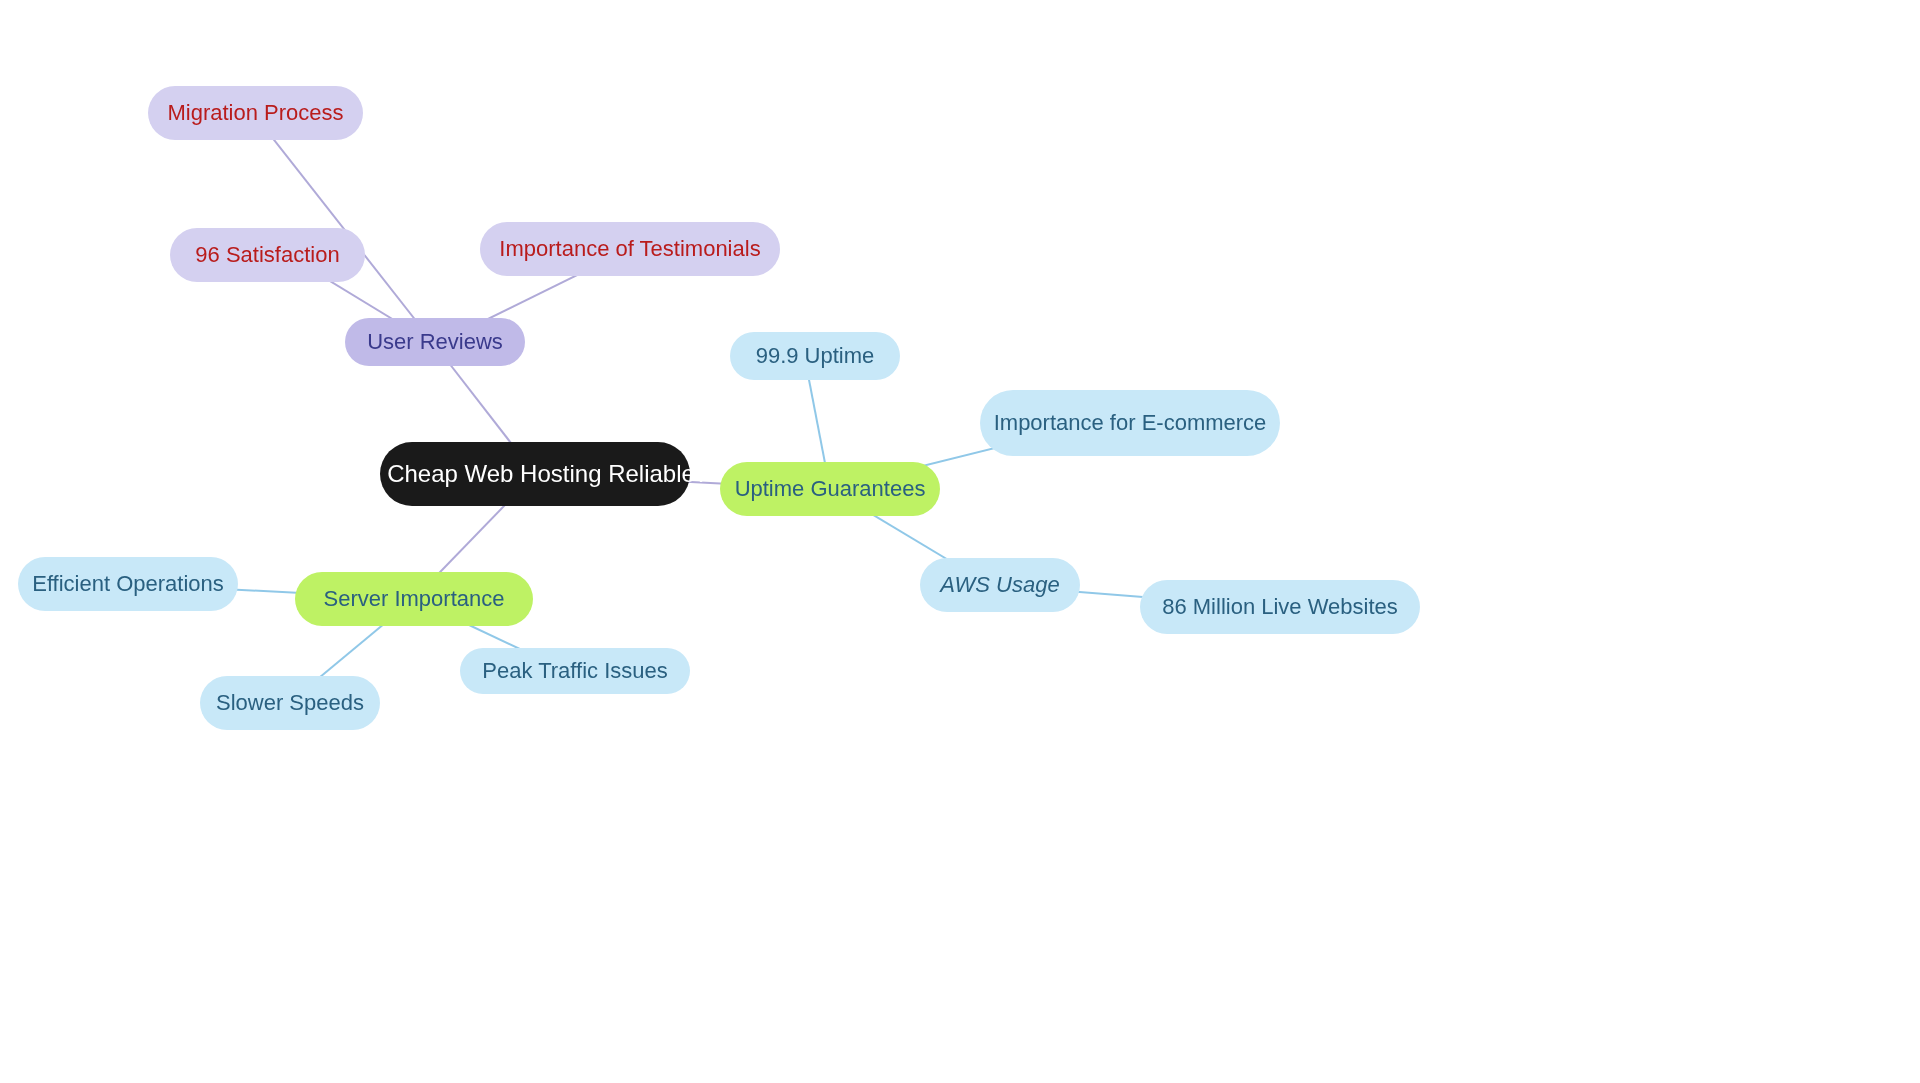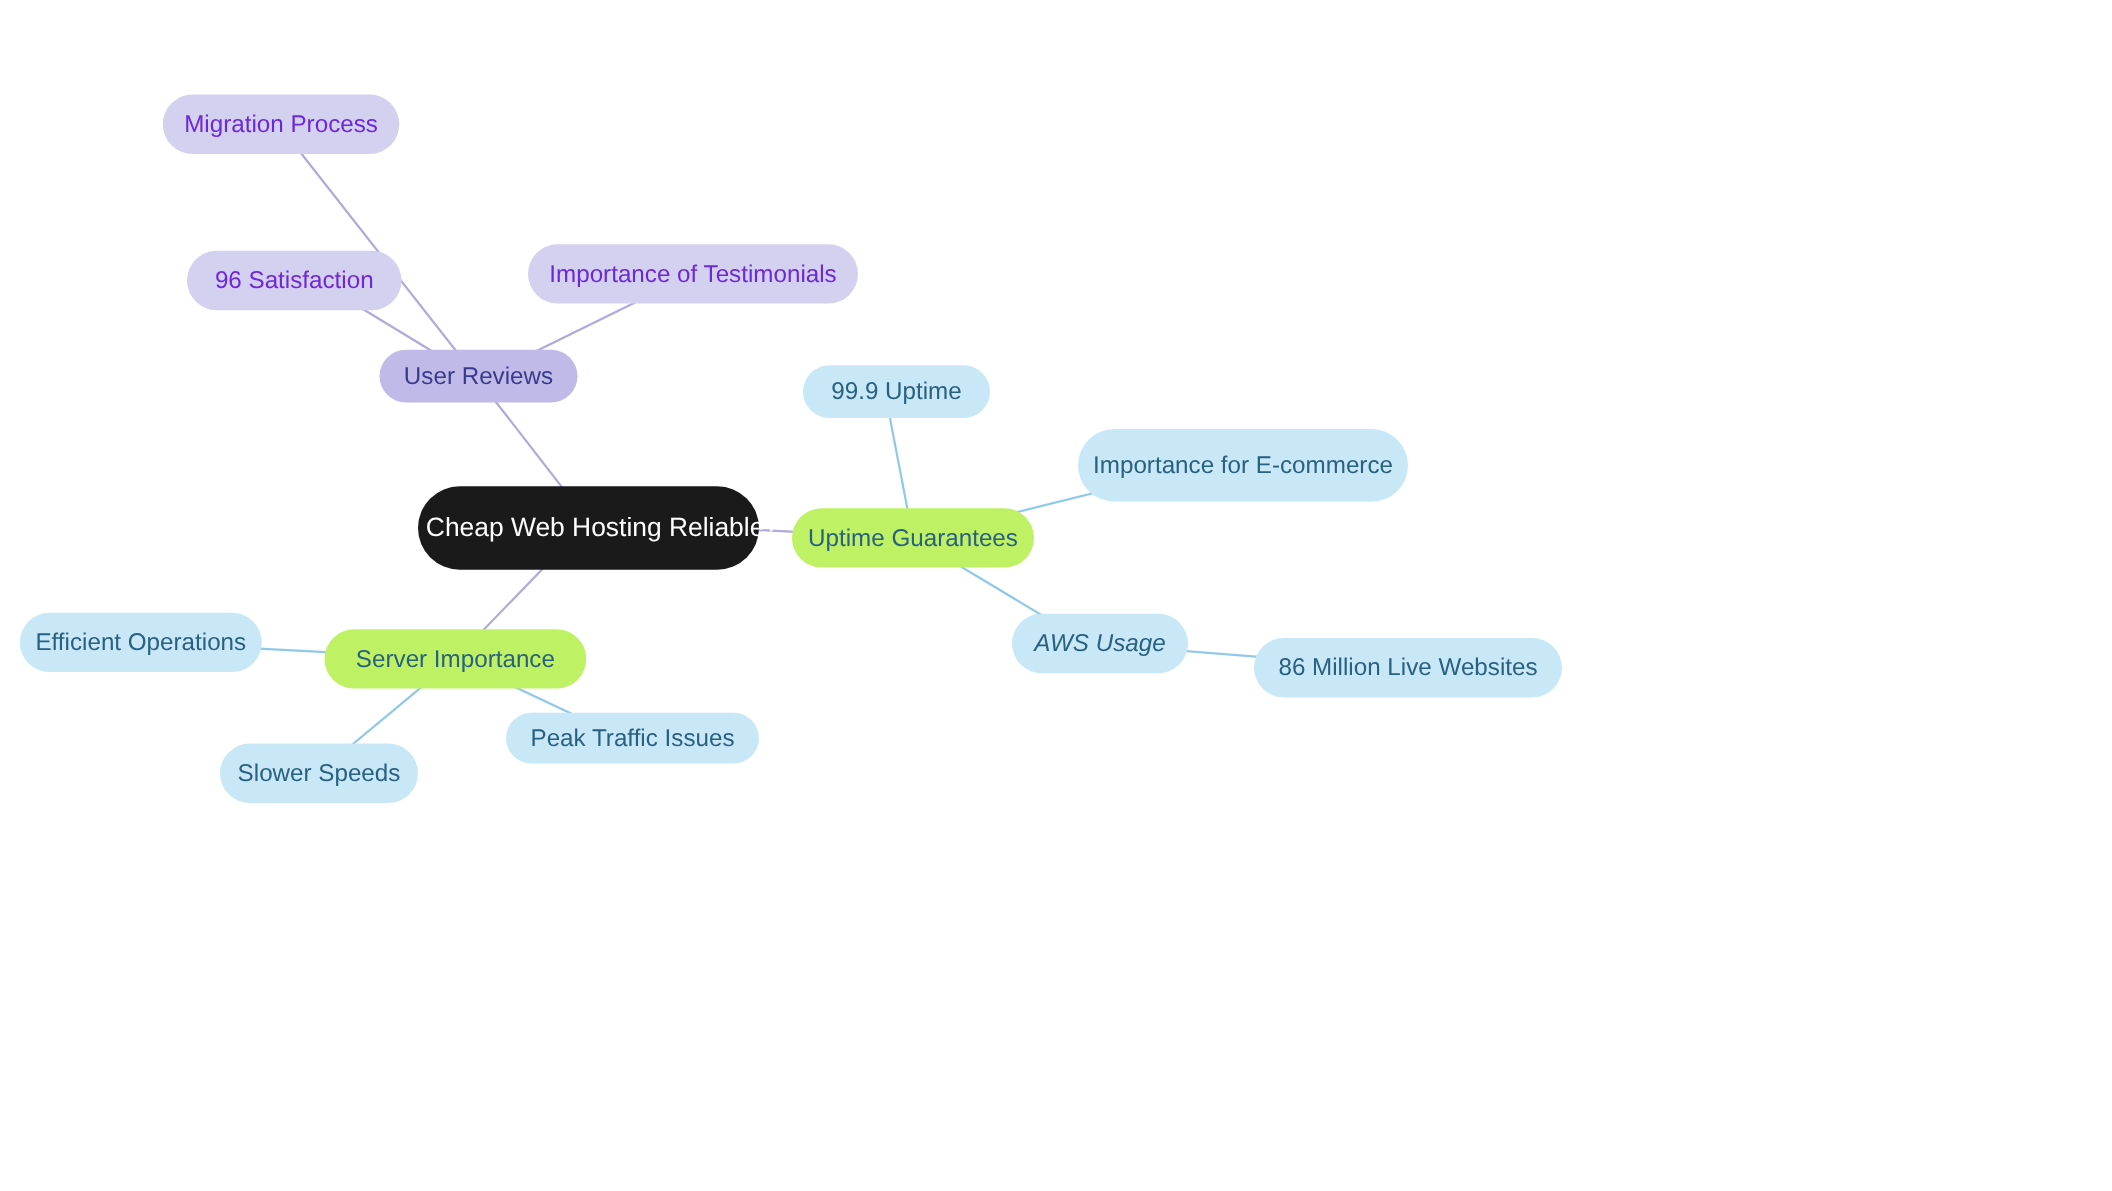--- a/index.html
+++ b/index.html
@@ -35,21 +35,21 @@
     .node-center {
       background: #1a1a1a;
       color: #ffffff;
       font-size: 24px;
       font-weight: 500;
       border-radius: 50px;
       padding: 22px 40px;
     }
     .node-purple-light {
       background: #d4d0f0;
-      color: #6d28d9;
+      color: #b91c1c;
     }
     .node-purple-medium {
       background: #c0bae8;
       color: #3a3a8c;
     }
     .node-blue-light {
       background: #c8e8f8;
       color: #2a6080;
     }
     .node-blue-medium {
@@ -69,21 +69,21 @@
     <line x1="414" y1="599" x2="128" y2="584" stroke="#90c8e8" stroke-width="2"></line>
     <line x1="414" y1="599" x2="290" y2="702" stroke="#90c8e8" stroke-width="2"></line>
     <line x1="414" y1="599" x2="575" y2="675" stroke="#90c8e8" stroke-width="2"></line>
     <line x1="535" y1="474" x2="830" y2="489" stroke="#b0aad8" stroke-width="2"></line>
     <line x1="830" y1="489" x2="805" y2="359" stroke="#90c8e8" stroke-width="2"></line>
     <line x1="830" y1="489" x2="1120" y2="417" stroke="#90c8e8" stroke-width="2"></line>
     <line x1="830" y1="489" x2="990" y2="585" stroke="#90c8e8" stroke-width="2"></line>
     <line x1="990" y1="585" x2="1270" y2="607" stroke="#90c8e8" stroke-width="2"></line>
   </svg>
 
-<div class="node node-center" style="left:380px; top:442px; width:310px; height:76px;">Is Cheap Web Hosting Reliable?</div>
+<div class="node node-center" style="left:380px; top:442px; width:310px; height:64px;">Is Cheap Web Hosting Reliable?</div>
 
 <div class="node node-purple-medium" style="left:345px; top:318px; width:180px; height:48px;">User Reviews</div>
 
 <div class="node node-purple-light" style="left:148px; top:86px; width:215px; height:54px;">Migration Process</div>
 
 <div class="node node-purple-light" style="left:170px; top:228px; width:195px; height:54px;">96 Satisfaction</div>
 
 <div class="node node-purple-light" style="left:480px; top:222px; width:300px; height:54px;">Importance of Testimonials</div>
 
 <div class="node node-blue-medium" style="left:295px; top:572px; width:238px; height:54px;">Server Importance</div>

